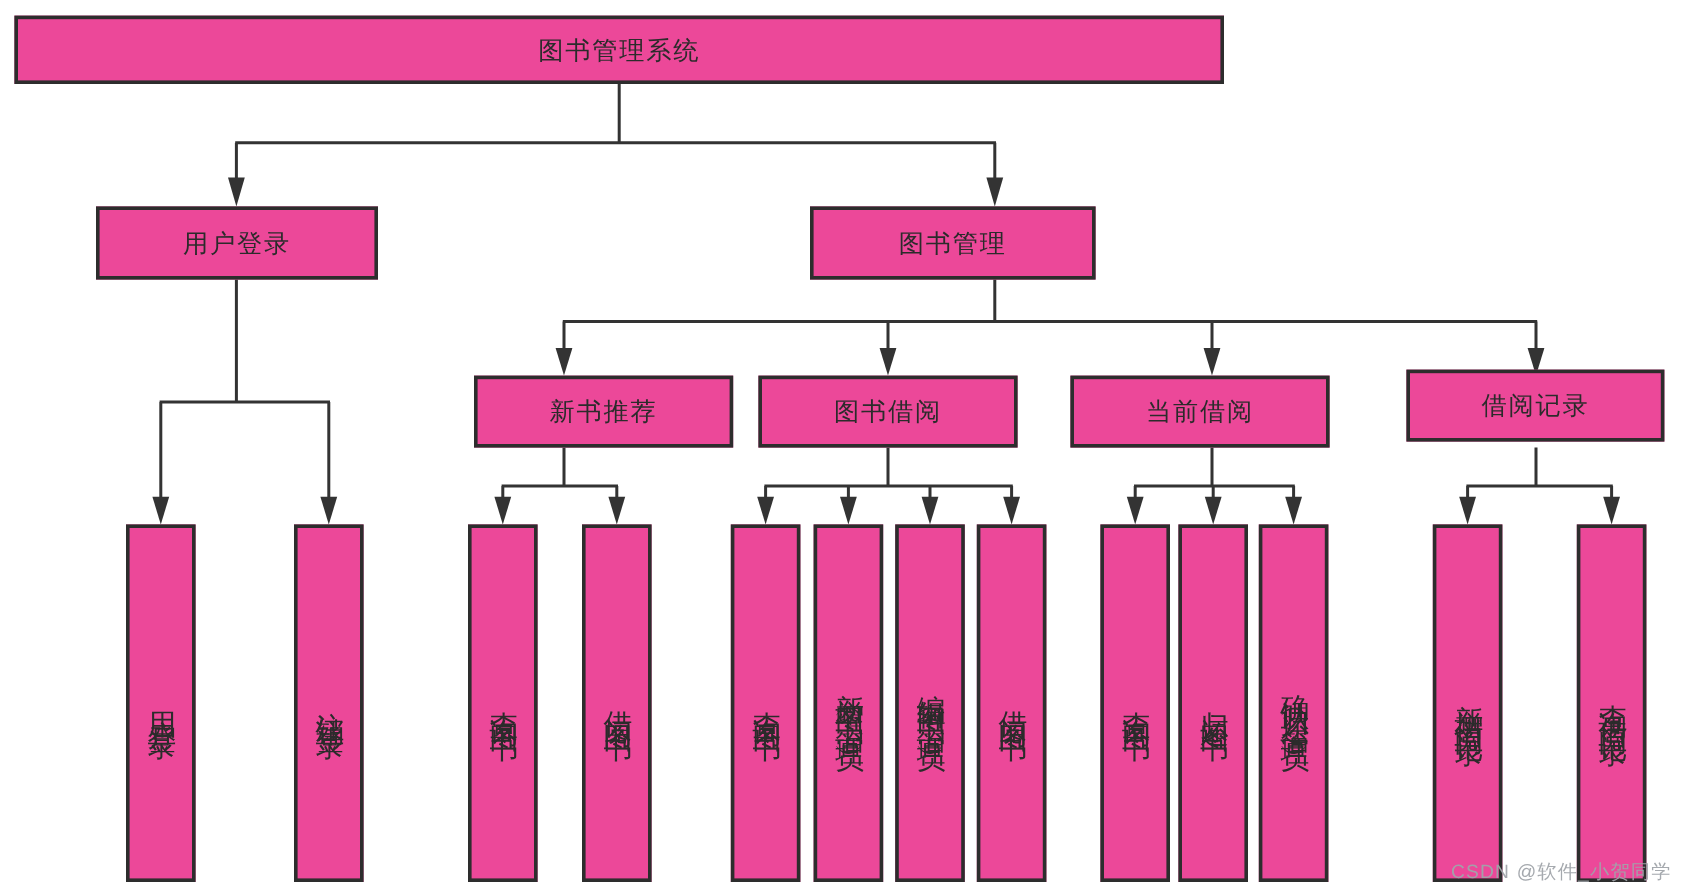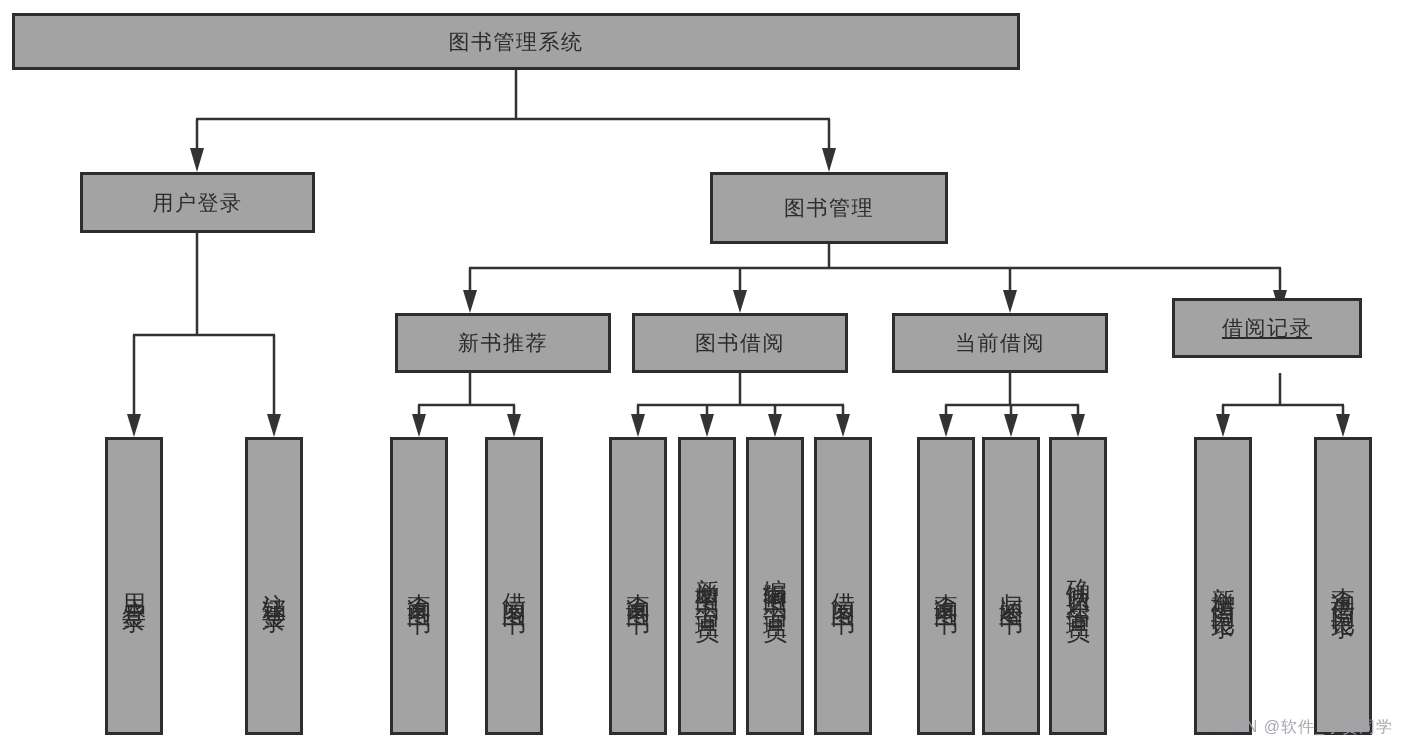--- a/index.html
+++ b/index.html
@@ -12,21 +12,21 @@
   }
   #connectors {
     position: absolute; left: 0; top: 0;
     width: 1405px; height: 747px;
     pointer-events: none;
   }
   .box {
     position: absolute;
     box-sizing: border-box;
     border: 3px solid #2d2d2d;
-    background: #a3a3a3;
+    background: #ec4899;
     display: flex;
     align-items: center;
     justify-content: center;
     color: #2b2b2b;
   }
   .hbox { font-size: 21px; letter-spacing: 1.5px; }
   .vbox .vtext {
     writing-mode: vertical-rl;
     text-orientation: mixed;
     font-size: 24px;
@@ -93,34 +93,34 @@
   </g>
 </svg>
 
 <div class="box hbox" style="left:12px; top:13px; width:1008px; height:57px;">
   <span>图书管理系统</span>
 </div>
 
 <div class="box hbox" style="left:80px; top:172px; width:235px; height:61px;">
   <span>用户登录</span>
 </div>
-<div class="box hbox" style="left:710px; top:172px; width:238px; height:72px;">
+<div class="box hbox" style="left:675px; top:172px; width:238px; height:61px;">
   <span>图书管理</span>
 </div>
 
 <div class="box hbox" style="left:362px; top:313px; width:216px; height:60px;margin-left:33px;">
   <span>新书推荐</span>
 </div>
 <div class="box hbox" style="left:632px; top:313px; width:216px; height:60px;">
   <span>图书借阅</span>
 </div>
 <div class="box hbox" style="left:892px; top:313px; width:216px; height:60px;">
   <span>当前借阅</span>
 </div>
-<div class="box hbox" style="left:1172px; top:298px; width:190px; height:60px;text-decoration:underline;">
+<div class="box hbox" style="left:1172px; top:308px; width:215px; height:60px;">
   <span>借阅记录</span>
 </div>
 
 <div class="box vbox" style="left:105px; top:437px; width:58px; height:298px;">
   <span class="vtext">用户登录</span>
 </div>
 <div class="box vbox" style="left:245px; top:437px; width:58px; height:298px;">
   <span class="vtext">注销登录</span>
 </div>
 

